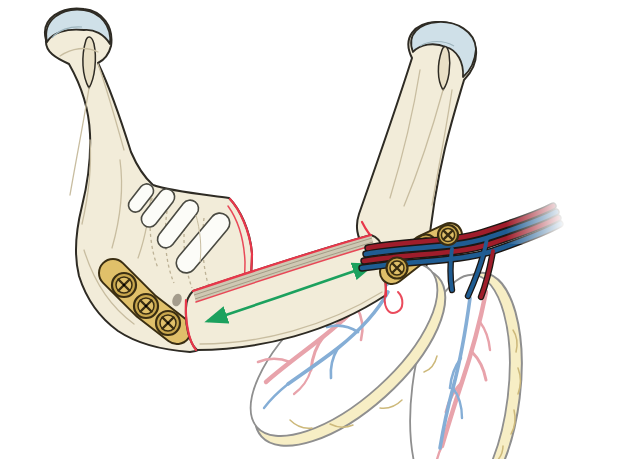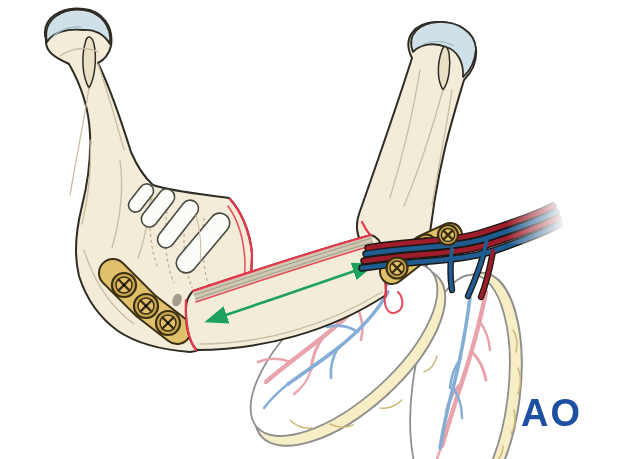--- a/index.html
+++ b/index.html
@@ -253,14 +253,13 @@
   </g>
   <g>
     <circle class="screw-outer" cx="448" cy="235" r="10"></circle>
         <circle class="screw-inner" cx="448" cy="235" r="6.6"></circle>
     <path class="screw-slot" d="M443.8,230.8 L452.2,239.2 M443.8,239.2 L452.2,230.8"></path>
   </g>
 
   <rect x="506" y="184" width="82" height="60" fill="url(#fade)"></rect>
 </svg>
 
-<div class="ao-logo">AO</div>
 </div>
 
 </body></html>

